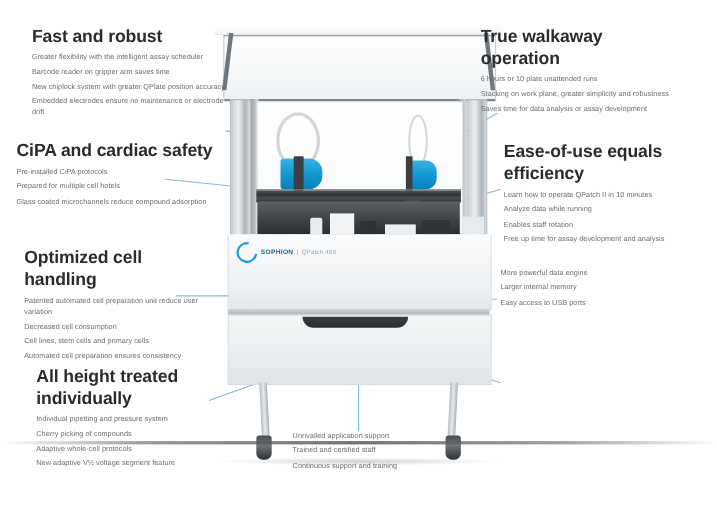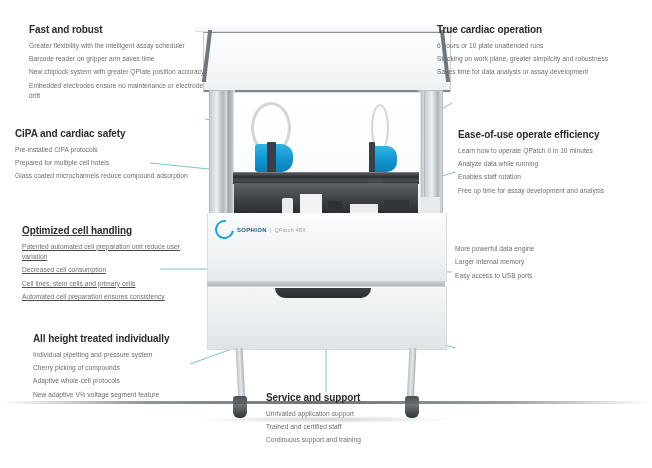--- a/index.html
+++ b/index.html
@@ -8,21 +8,21 @@
     background:#ffffff;
     font-family:"Liberation Sans", sans-serif;
     color:#4a4a4a;
   }
   .stage{position:absolute;inset:0;}
 
   
   .callout{position:absolute;}
   .callout h3{
     margin:0 0 4px 0;
-    font-size:10px;
+    font-size:16px;
     font-weight:700;
     color:#2b2b2b;
     letter-spacing:-0.1px;
     line-height:1.25;
   }
   .callout ul{margin:0;padding:0;list-style:none;}
   .callout li{
     font-size:6.6px;
     line-height:1.55;
     color:#6d6d6d;
@@ -273,48 +273,48 @@
     <h3>Fast and robust</h3>
     <ul>
       <li>Greater flexibility with the intelligent assay scheduler</li>
       <li>Barcode reader on gripper arm saves time</li>
       <li>New chiplock system with greater QPlate position accuracy</li>
       <li>Embedded electrodes ensure no maintenance or electrode drift</li>
     </ul>
   </div>
 
   <div class="callout" style="left:437px;top:24px;width:185px;">
-    <h3>True cardiac operation</h3>
+    <h3>True walkaway operation</h3>
     <ul>
       <li>6 hours or 10 plate unattended runs</li>
       <li>Stacking on work plane, greater simplicity and robustness</li>
       <li>Saves time for data analysis or assay development</li>
     </ul>
   </div>
 
   <div class="callout" style="left:15px;top:128px;width:180px;">
     <h3>CiPA and cardiac safety</h3>
     <ul>
       <li>Pre-installed CiPA protocols</li>
       <li>Prepared for multiple cell hotels</li>
       <li>Glass coated microchannels reduce compound adsorption</li>
     </ul>
   </div>
 
   <div class="callout" style="left:458px;top:129px;width:185px;">
-    <h3>Ease-of-use operate efficiency</h3>
+    <h3>Ease-of-use equals efficiency</h3>
     <ul>
       <li>Learn how to operate QPatch II in 10 minutes</li>
       <li>Analyze data while running</li>
       <li>Enables staff rotation</li>
       <li>Free up time for assay development and analysis</li>
     </ul>
   </div>
 
-  <div class="callout" style="left:22px;top:225px;width:170px;text-decoration:underline;">
+  <div class="callout" style="left:22px;top:225px;width:170px;">
     <h3>Optimized cell handling</h3>
     <ul>
       <li>Patented automated cell preparation unit reduce user variation</li>
       <li>Decreased cell consumption</li>
       <li>Cell lines, stem cells and primary cells</li>
       <li>Automated cell preparation ensures consistency</li>
     </ul>
   </div>
 
   <div class="callout" style="left:455px;top:244px;width:190px;">
@@ -330,21 +330,20 @@
     <ul>
       <li>Individual pipetting and pressure system</li>
       <li>Cherry picking of compounds</li>
       <li>Adaptive whole-cell protocols</li>
       <li>New adaptive V½ voltage segment feature</li>
     </ul>
   </div>
 
 
   <div class="callout" style="left:266px;top:392px;width:165px;">
-    <h3>Service and support</h3>
     <ul>
       <li>Unrivalled application support</li>
       <li>Trained and certified staff</li>
       <li>Continuous support and training</li>
     </ul>
   </div>
 
 </div>
 
 </body></html>

